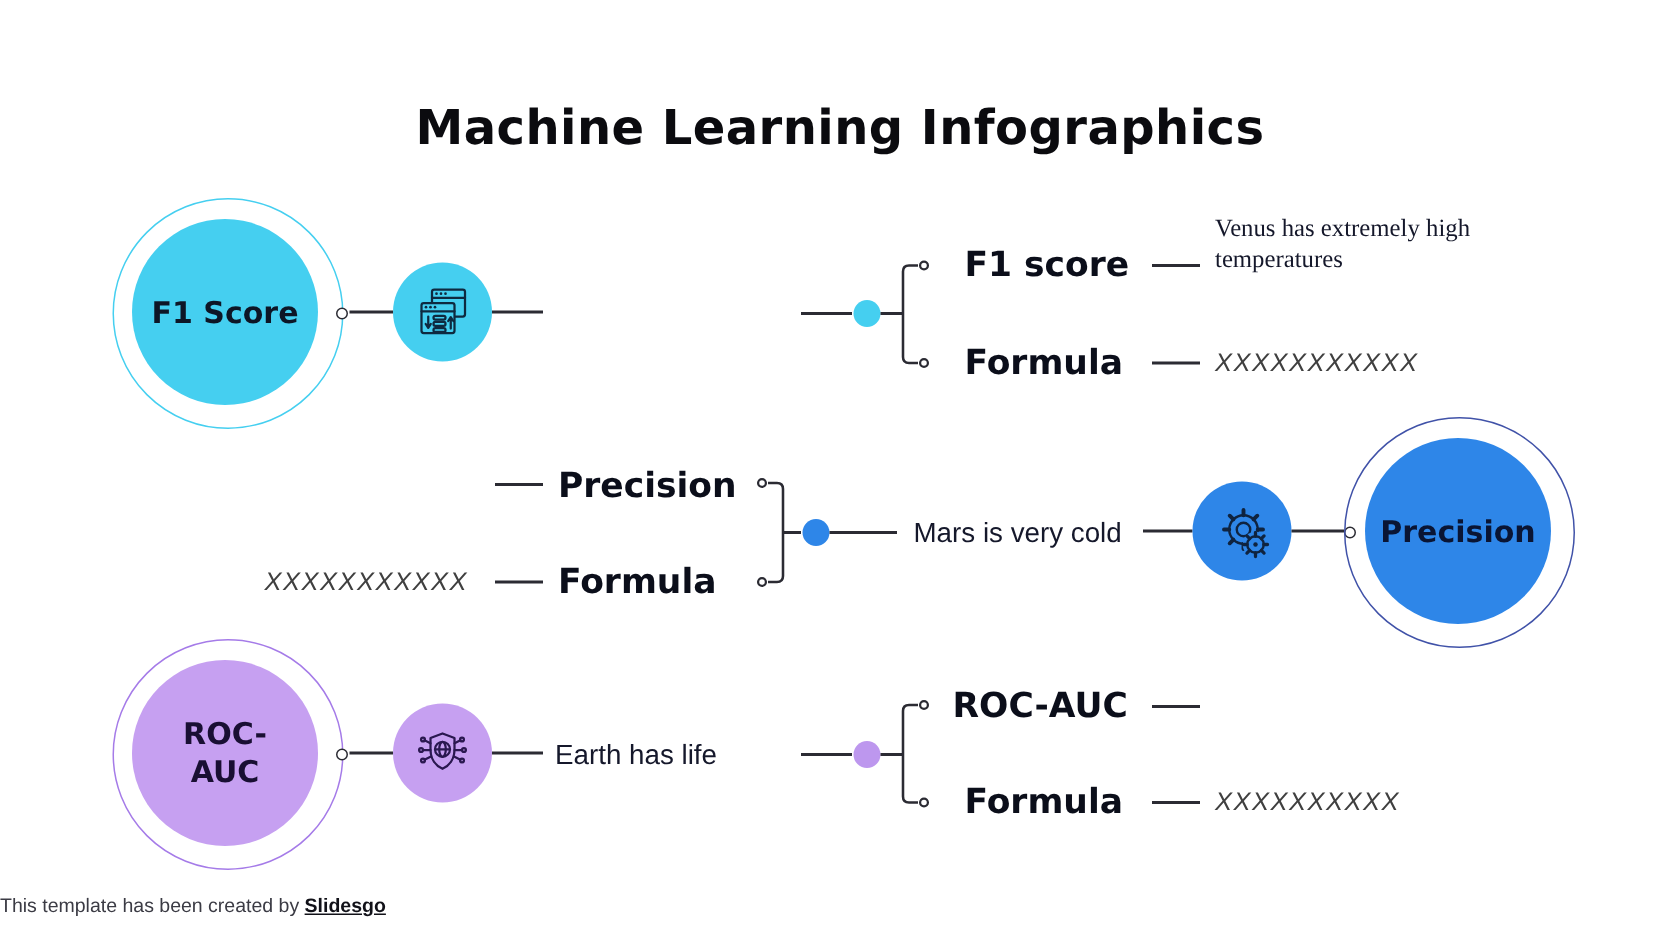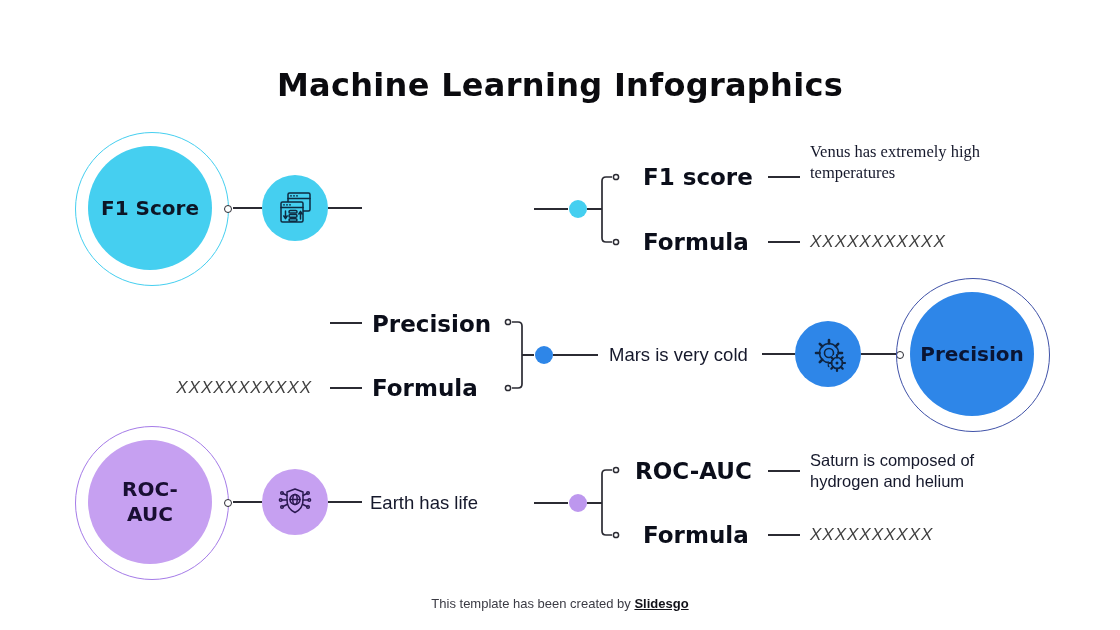--- a/index.html
+++ b/index.html
@@ -16,21 +16,21 @@
         font-family:"DejaVu Sans",sans-serif;font-weight:800;font-size:20px;line-height:25px;}
   .smallc{border-radius:50%;width:66px;height:66px;display:flex;align-items:center;justify-content:center;}
   
   .line{height:0;border-top:2px solid #2B2B33;}
   .hdot{width:6px;height:6px;border:1.6px solid #2B2B33;border-radius:50%;background:#fff;}
   
   .body-txt{font-size:18.5px;font-weight:500;color:#15182B;white-space:nowrap;}
   .branch-label{font-family:"DejaVu Sans",sans-serif;font-weight:800;font-size:23px;color:#0B0E1A;white-space:nowrap;}
   .desc{font-size:16.5px;font-weight:500;line-height:21px;color:#15182B;}
   .xs{font-size:17px;font-weight:500;letter-spacing:1px;color:#404040;white-space:nowrap;font-style:italic;}
-  .footer{left:0;top:596px;width:1120px;text-align:center;font-size:13px;color:#3b3b44;}
+  .footer{left:0;top:596px;width:1120px;text-align:left;font-size:13px;color:#3b3b44;}
   .footer b{color:#111118;text-decoration:underline;font-weight:700;cursor:pointer;}
   svg{display:block;}
 </style>
 </head>
 <body>
 
 <div id="canvas">
 
   <div class="abs title">Machine Learning Infographics</div>
 
@@ -141,21 +141,20 @@
   <svg class="abs" style="left:532px;top:457px;" width="100" height="92" viewBox="0 0 100 92">
     <path d="M2 46 H36" stroke="#2B2B33" stroke-width="2"></path>
     <circle cx="46" cy="46" r="9" fill="#BD97EE"></circle>
     <path d="M55 46 H70" stroke="#2B2B33" stroke-width="2"></path>
     <path d="M70 46 V17 Q70 13 74 13 H80 M70 46 V74 Q70 78 74 78 H80" fill="none" stroke="#2B2B33" stroke-width="1.7"></path>
     <circle cx="84" cy="13" r="2.6" fill="#fff" stroke="#2B2B33" stroke-width="1.5"></circle>
     <circle cx="84" cy="78" r="2.6" fill="#fff" stroke="#2B2B33" stroke-width="1.5"></circle>
   </svg>
   <div class="abs branch-label vcenter" style="left:635px;top:471px;">ROC-AUC</div>
   <div class="abs line" style="left:768px;top:470px;width:32px;"></div>
-  <div class="abs desc vcenter" style="left:810px;top:471px;width:225px;">Saturn is composed of hydrogen and helium</div>
   <div class="abs branch-label vcenter" style="left:643px;top:535px;">Formula</div>
   <div class="abs line" style="left:768px;top:534px;width:32px;"></div>
   <div class="abs xs vcenter" style="left:810px;top:535px;text-align:right;">XXXXXXXXXX</div>
 
   <div class="abs footer">
     <span>This template has been created by</span>
     <b>Slidesgo</b>
   </div>
 
 </div>

